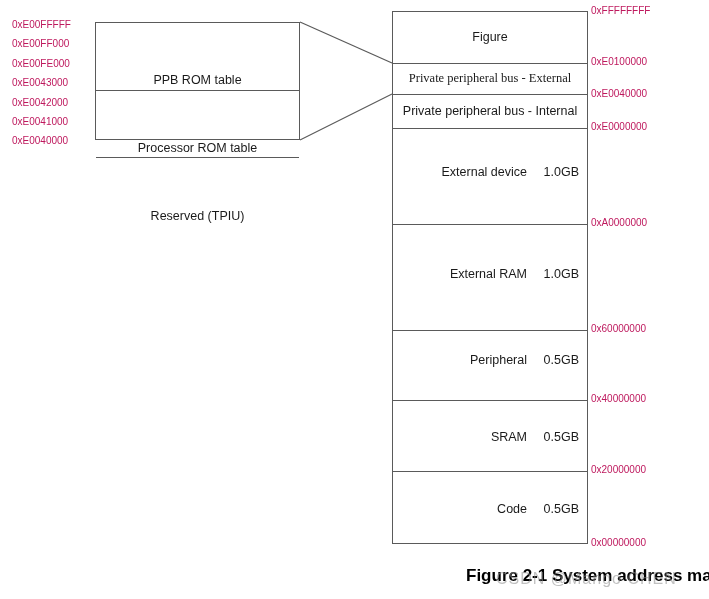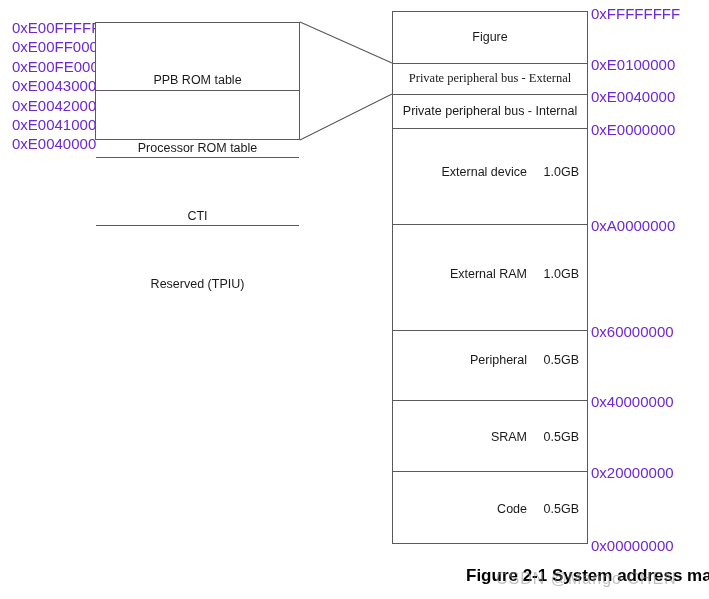--- a/index.html
+++ b/index.html
@@ -13,23 +13,23 @@
     position: relative;
     overflow: hidden;
     font-family: "Liberation Sans", sans-serif;
     color: #1a1a1a;
     -webkit-font-smoothing: antialiased;
   }
 
   
   .addr {
     position: absolute;
-    font-size: 15px;
+    font-size: 10px;
     line-height: 1;
-    color: #6d28d9;
+    color: #be185d;
     white-space: nowrap;
   }
 
   
   #ppb-detail {
     position: absolute;
     left: 95px;
     top: 22px;
     width: 205px;
     height: 118px;
@@ -131,23 +131,20 @@
   <div class="addr" style="top:117px; left:12px;">0xE0041000</div>
   <div class="addr" style="top:136px; left:12px;">0xE0040000</div>
 </div>
 
 <div id="ppb-detail">
   <div class="drow">
     <span>PPB ROM table</span>
   </div>
   <div class="drow">
     <span>Processor ROM table</span>
-  </div>
-  <div class="drow">
-    <span>CTI</span>
   </div>
   <div class="drow">
     <span>Reserved (TPIU)</span>
   </div>
 </div>
 
 <svg id="connectors" viewBox="0 0 709 599" width="709" height="599">
   <line x1="300" y1="22" x2="392" y2="63" stroke="#5a5a5a" stroke-width="1.2"></line>
   <line x1="300" y1="140" x2="392" y2="94" stroke="#5a5a5a" stroke-width="1.2"></line>
 </svg>

